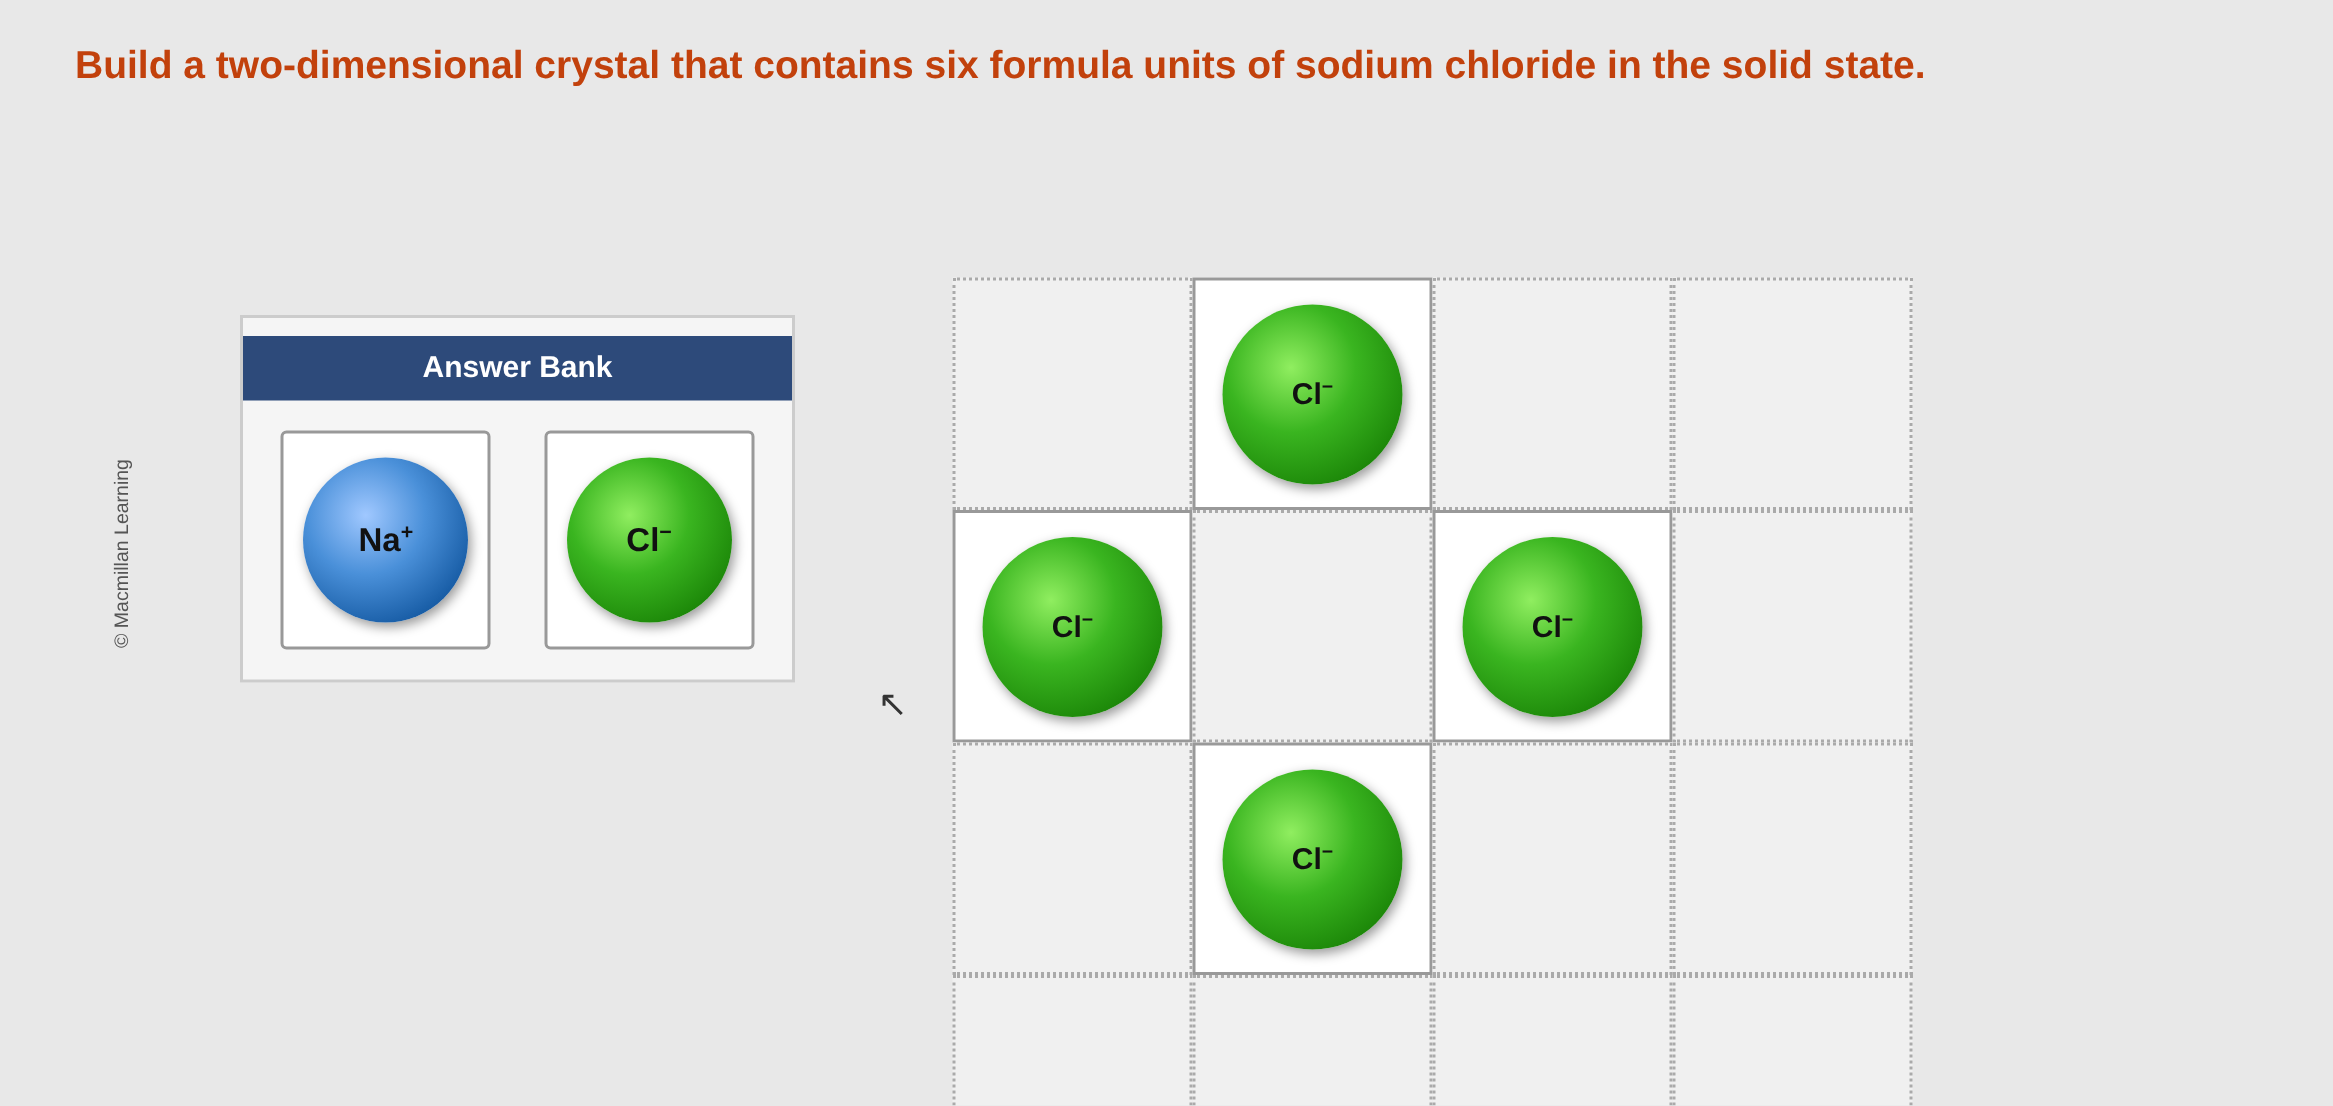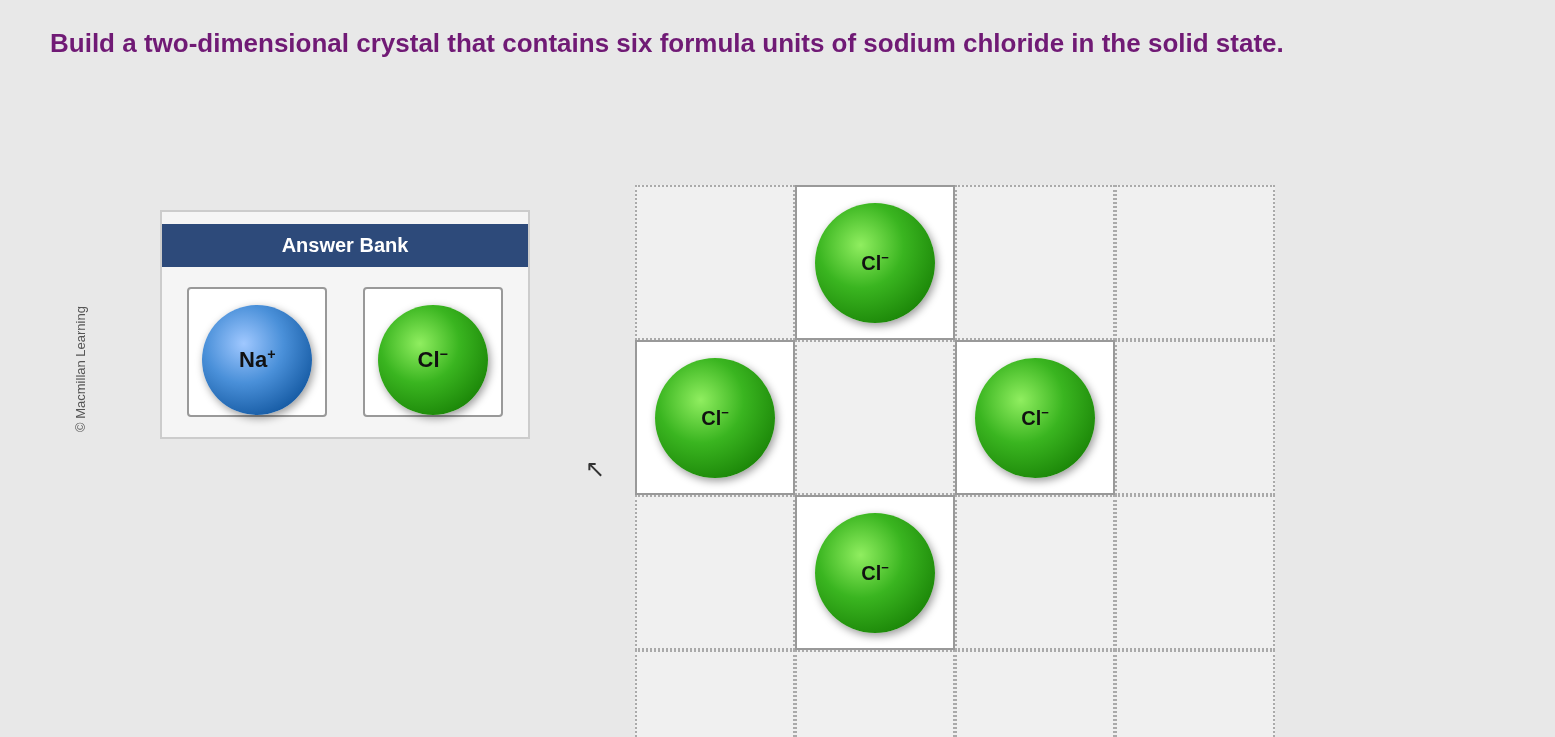--- a/index.html
+++ b/index.html
@@ -25,21 +25,21 @@
       font-family: Arial, sans-serif;
     }
 
     .instruction {
       position: absolute;
       top: 28px;
       left: 50px;
       right: 30px;
       font-size: 26px;
       font-weight: bold;
-      color: #701a75;
+      color: #c2410c;
       font-family: Arial, sans-serif;
     }
 
     .answer-bank {
       position: absolute;
       top: 210px;
       left: 160px;
       width: 370px;
       background: #f5f5f5;
       border: 2px solid #ccc;
@@ -60,26 +60,26 @@
       display: flex;
       flex-direction: row;
       justify-content: space-around;
       align-items: center;
       padding: 20px 15px;
       gap: 15px;
     }
 
     .ion-card {
       width: 140px;
-      height: 130px;
+      height: 146px;
       background: white;
       border: 2px solid #999;
       border-radius: 4px;
       display: flex;
-      align-items: flex-end;
+      align-items: center;
       justify-content: center;
       cursor: pointer;
     }
 
     .na-ion {
       width: 110px;
       height: 110px;
       border-radius: 50%;
       background: radial-gradient(circle at 38% 35%, #a0c8ff, #4a90d9 40%, #1a5fa8 75%, #0d3d7a);
       display: flex;

